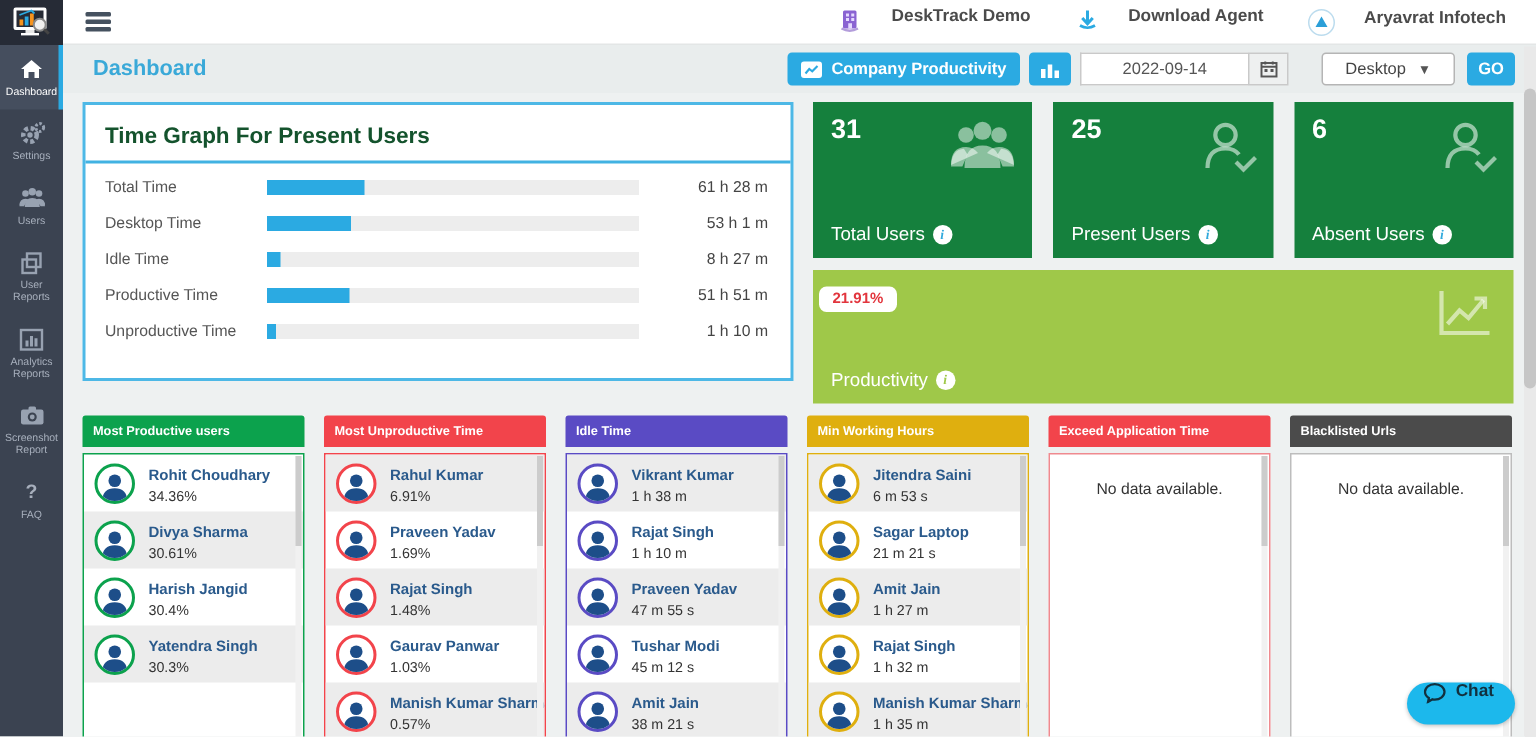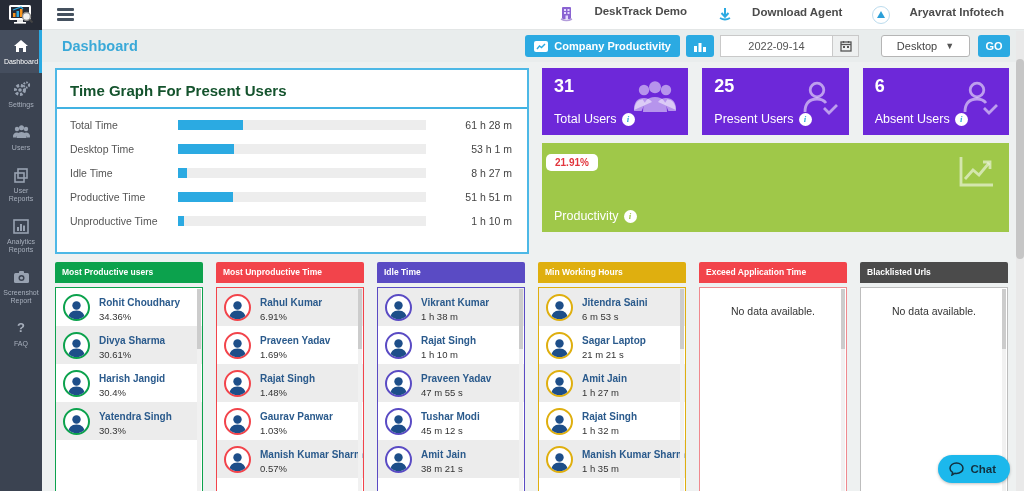--- a/index.html
+++ b/index.html
@@ -50,21 +50,21 @@
   .time-divider { height:2px; background:#41b2e2; margin:8px -15px 4px -13px; }
   .time-row { display:flex; align-items:center; height:24px; }
   .t-label { width:108px; font-size:10.5px; color:#555; }
   .t-track { flex:1; height:10px; background:#ededed; }
   .t-fill { height:100%; background:#2baae2; }
   .t-value { width:86px; text-align:right; font-size:10.5px; color:#444; }
 
   
   .stats-wrap { width:467px; }
   .stat-row { display:flex; gap:14px; }
-  .stat-card { flex:1; height:67px; background:#6d28d9; position:relative; padding:8px 12px; cursor:default; }
+  .stat-card { flex:1; height:104px; background:#15803d; position:relative; padding:8px 12px; cursor:default; }
   .stat-num { font-size:18px; font-weight:700; color:#fff; }
   .stat-icon { position:absolute; top:10px; right:10px; }
   .stat-label { position:absolute; left:12px; bottom:9px; color:#fff; font-size:12.5px; display:flex; align-items:center; gap:5px; }
   .info { width:13px; height:13px; background:#fff; border-radius:50%; color:#31a9dc; font-size:9px; font-weight:700; font-family:"Liberation Serif",serif; font-style:italic; display:inline-flex; align-items:center; justify-content:center; cursor:pointer; }
   .prod-card { margin-top:8px; height:89px; background:#9fc849; position:relative; }
   .prod-badge { position:absolute; top:11px; left:4px; background:#fff; border-radius:5px; padding:3px 9px; color:#e2353d; font-size:10px; font-weight:700; }
   .prod-icon { position:absolute; top:10px; right:12px; }
   .prod-label { position:absolute; left:12px; bottom:9px; color:#fff; font-size:12.5px; display:flex; align-items:center; gap:5px; }
   .prod-label .info { color:#9fc849; }
 
@@ -76,21 +76,21 @@
   .u-row { height:38px; display:flex; align-items:center; gap:9px; padding-left:7px; padding-right:6px; cursor:pointer; }
   .u-row.alt { background:#ececec; }
   .avatar { width:27px; height:27px; border-radius:50%; border:2px solid var(--c); background:#fff; flex:0 0 27px; display:flex; align-items:flex-end; justify-content:center; overflow:hidden; }
   .u-name { font-size:10px; font-weight:700; color:#2a5a8c; line-height:12px; white-space:nowrap; overflow:hidden; }
   .u-val { font-size:9.5px; color:#333; margin-top:1px; }
   .no-data { text-align:center; padding-top:17px; font-size:10.5px; color:#333; }
   .col-sb { position:absolute; top:1px; right:1px; bottom:1px; width:4px; background:#f1f1f1; }
   .col-sb .thumb { width:4px; height:60px; background:#cccccc; }
 
   
-  .chat-btn { position:absolute; right:14px; bottom:8px; height:28px; border-radius:14px; background:#1cb8ec; display:flex; align-items:center; gap:6px; padding:0 14px 0 11px; cursor:pointer; z-index:40; box-shadow:0 1px 3px rgba(0,0,0,.25); }
+  .chat-btn { position:absolute; right:14px; bottom:8px; height:28px; border-radius:14px; background:#1cb8ec; display:flex; align-items:flex-start; gap:6px; padding:0 14px 0 11px; cursor:pointer; z-index:40; box-shadow:0 1px 3px rgba(0,0,0,.25); }
   .chat-label { font-size:11.5px; font-weight:700; color:#12303f; }
   .page-sb { position:absolute; right:0; top:31px; bottom:0; width:8px; background:#e9e9e9; z-index:50; }
   .page-sb .pthumb { width:8px; height:200px; background:#c6c6c6; margin-top:28px; border-radius:4px; }
 </style>
 </head>
 <body>
 
 <div class="topbar">
   <div class="logo-box">
     <svg width="28" height="22" viewBox="0 0 28 22">

